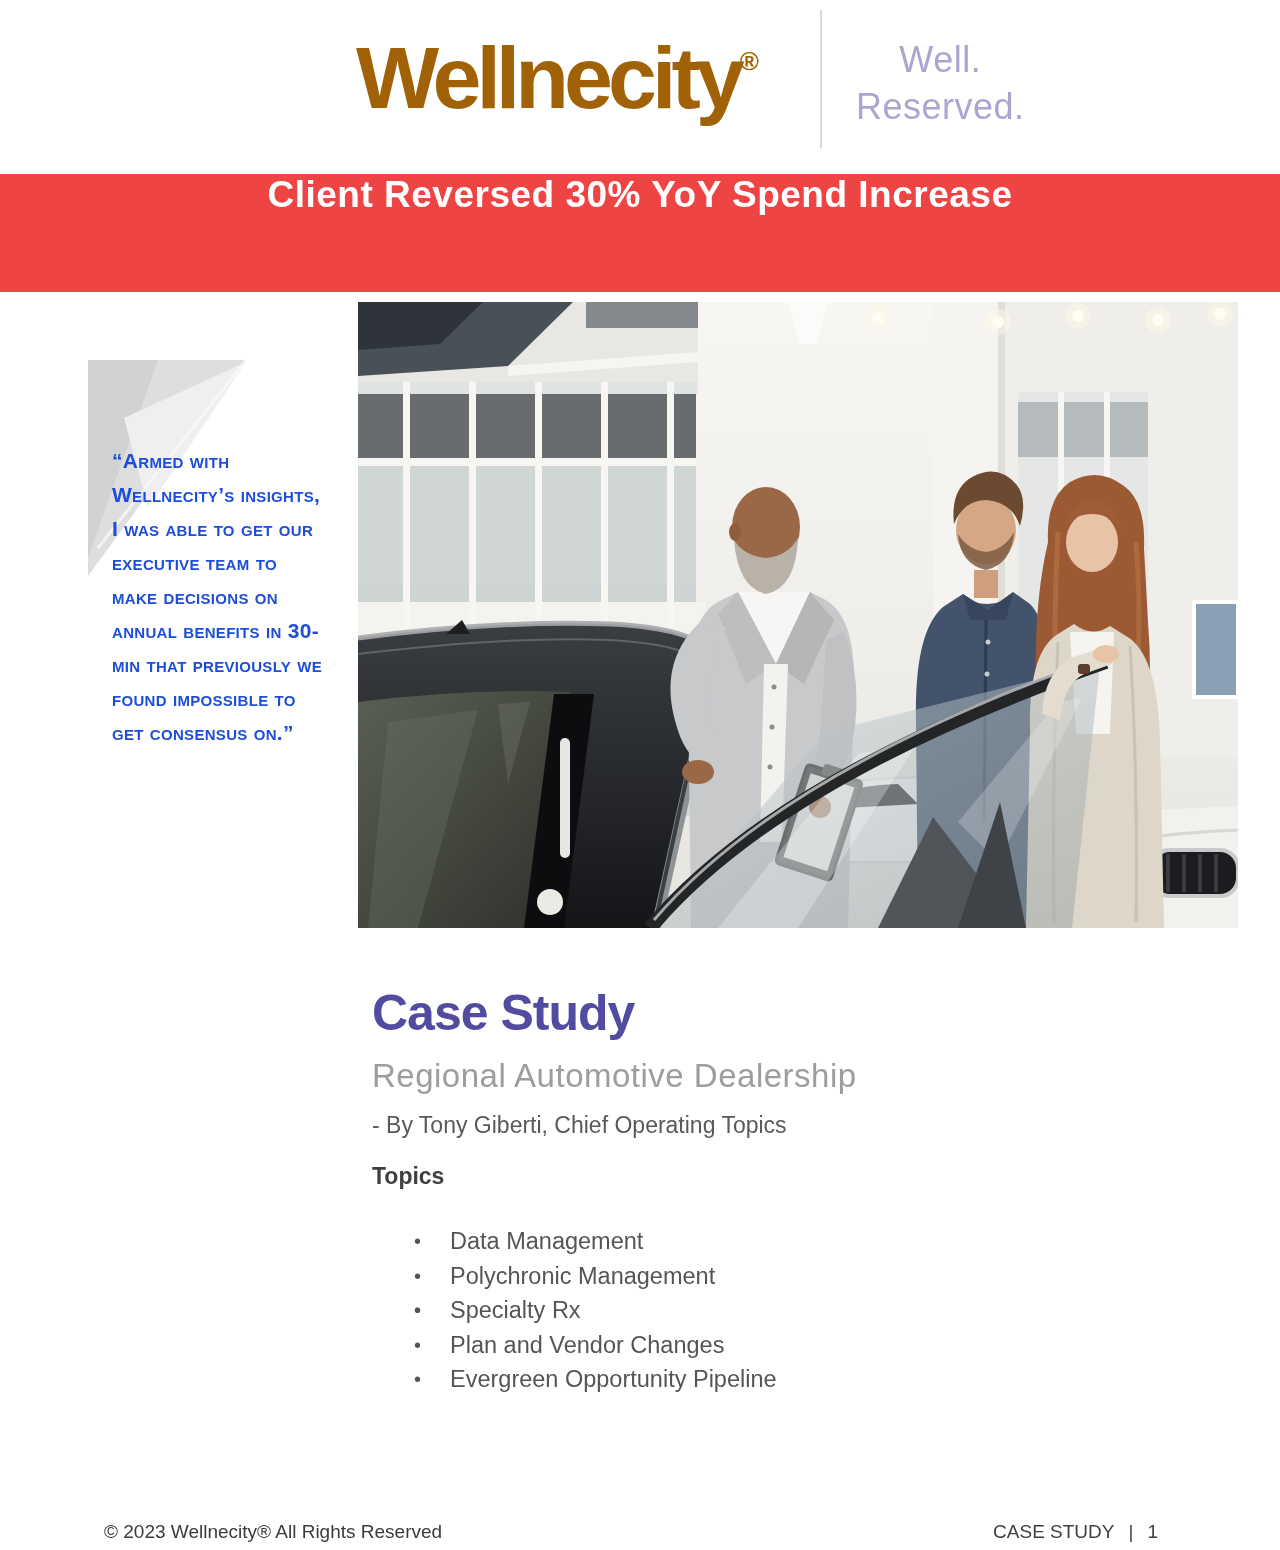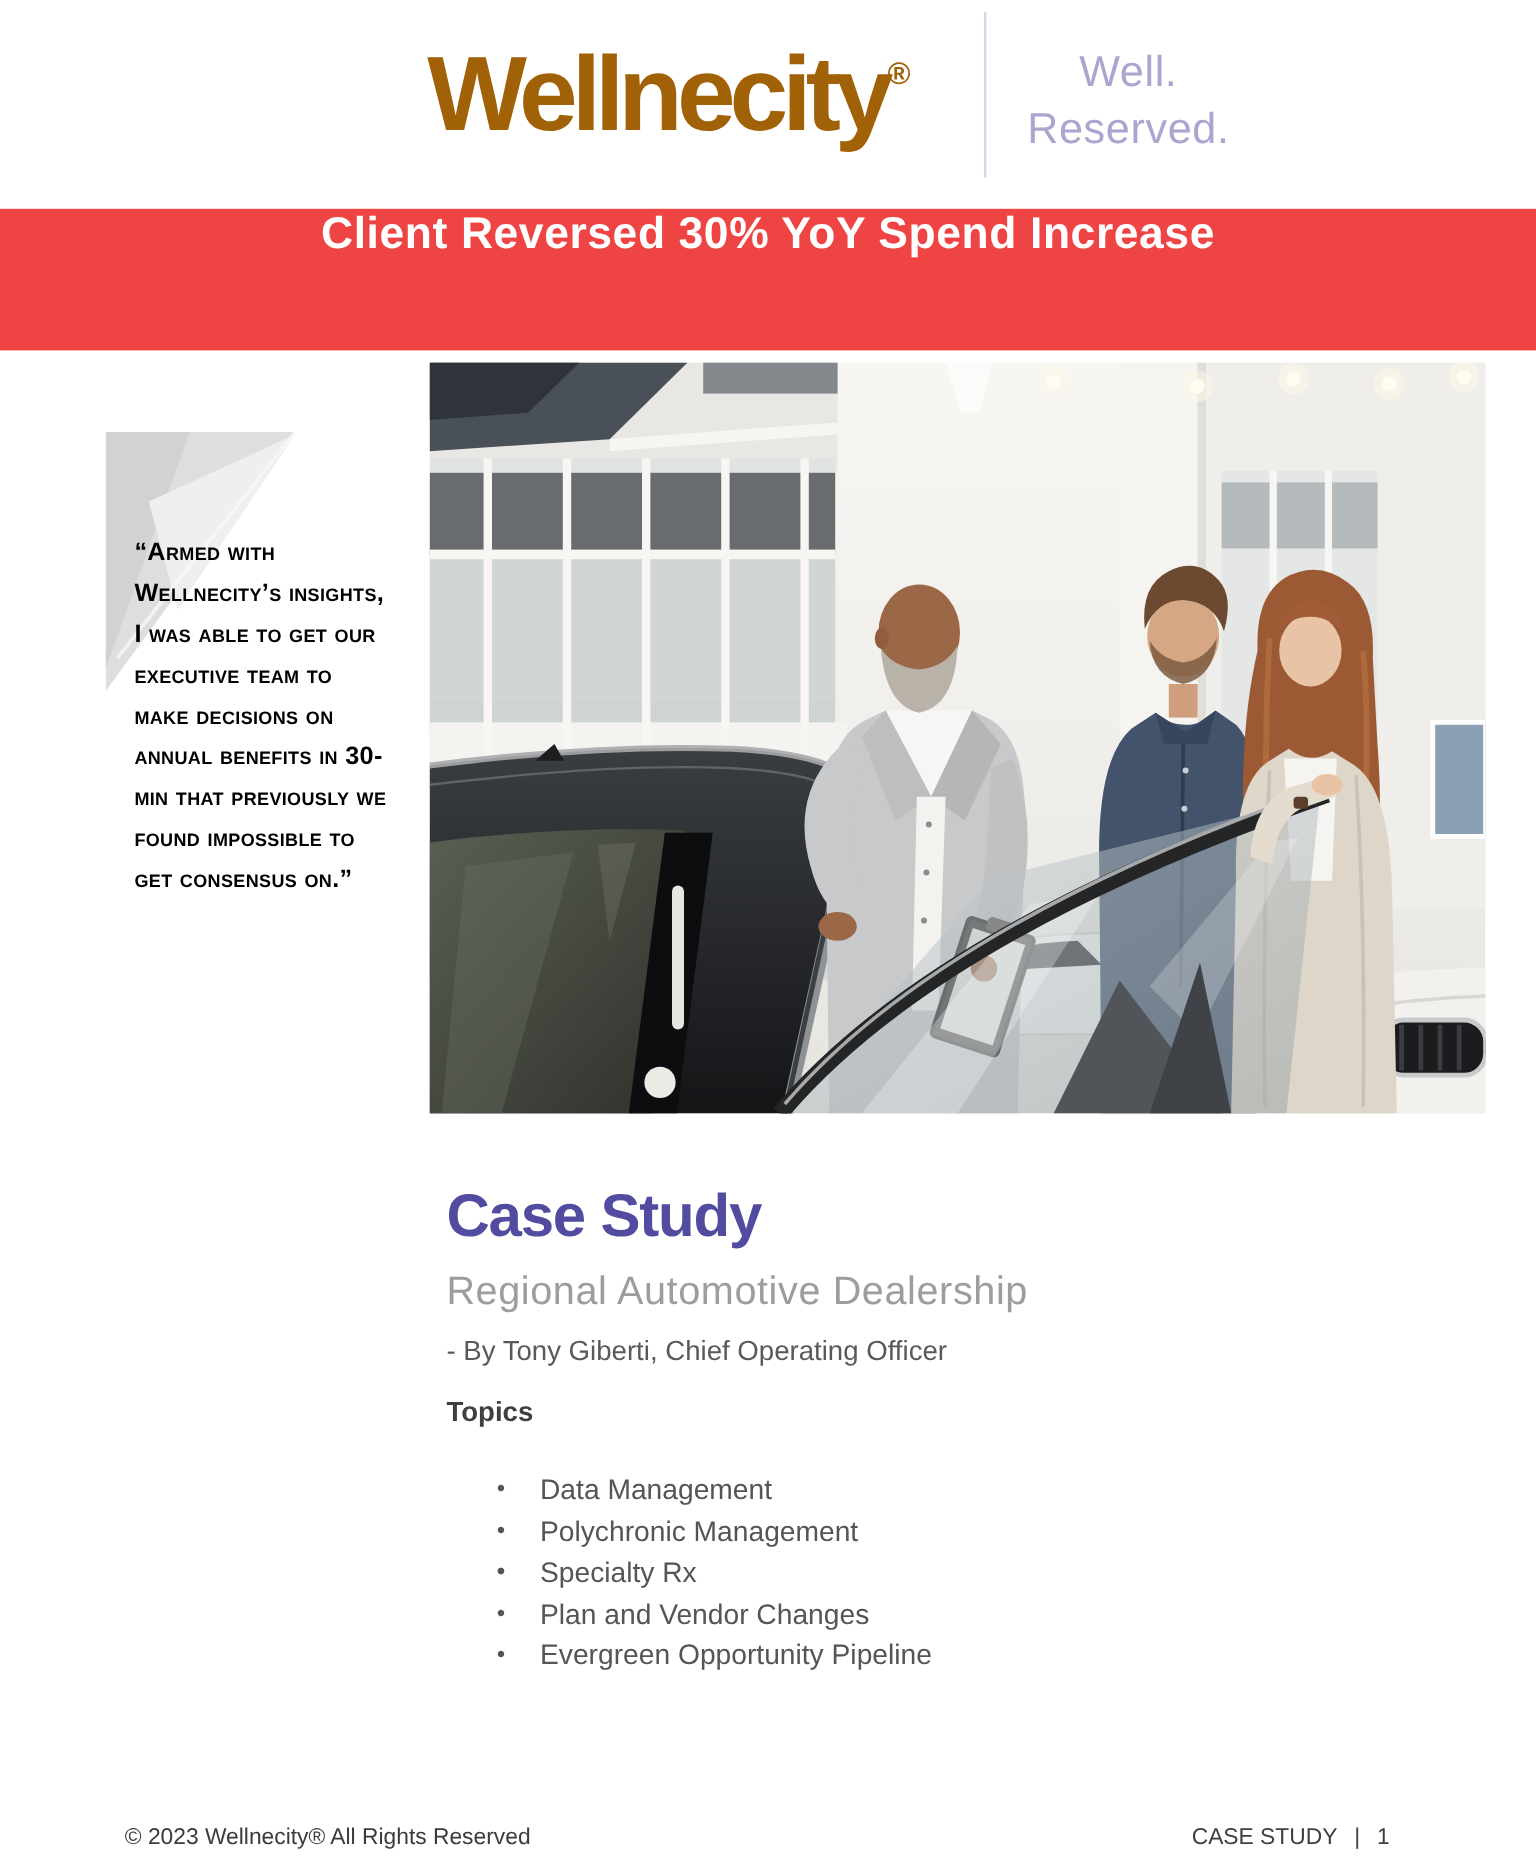--- a/index.html
+++ b/index.html
@@ -15,21 +15,21 @@
            color:#ABA6D0;letter-spacing:0.5px;text-align:center;}
 
   
   .banner{position:absolute;left:0;top:158px;width:1280px;height:118px;background:#ef4444;
           display:flex;align-items:flex-start;justify-content:center;margin-top:16px;}
   .banner-text{color:#ffffff;font-size:37px;font-weight:bold;letter-spacing:0.5px;}
 
   
   .corner-decoration{position:absolute;left:88px;top:358px;}
   .quote{position:absolute;left:112px;top:444px;width:214px;font-size:21px;font-weight:bold;
-         line-height:34px;color:#000000;font-variant:small-caps;letter-spacing:0.3px;}
+         line-height:34px;color:#1d4ed8;font-variant:small-caps;letter-spacing:0.3px;}
 
   
   .photo{position:absolute;left:358px;top:302px;width:880px;height:626px;overflow:hidden;}
 
   
   .title{position:absolute;left:372px;top:984px;font-size:50px;font-weight:bold;
          color:#524CA1;letter-spacing:-1px;}
   .subtitle{position:absolute;left:372px;top:1057px;font-size:33px;color:#9D9D9D;letter-spacing:0.5px;}
   .byline{position:absolute;left:372px;top:1112px;font-size:23px;color:#595959;}
   .topics-heading{position:absolute;left:372px;top:1163px;font-size:23px;font-weight:bold;color:#3F3F3F;}
@@ -235,21 +235,21 @@
 
     <g>
       <path d="M684,412 Q686,372 712,356 L744,346 Q758,348 754,362 L726,372 Q706,382 702,418 Z" fill="#e3dccf"></path>
       <rect x="720" y="362" width="12" height="10" rx="3" fill="#5b3f2c"></rect>
       <ellipse cx="748" cy="352" rx="13" ry="9" fill="#e9c3a6"></ellipse>
     </g>
   </svg>
 
   <div class="title">Case Study</div>
   <div class="subtitle">Regional Automotive Dealership</div>
-  <div class="byline">- By Tony Giberti, Chief Operating Officer</div>
+  <div class="byline">- By Tony Giberti, Chief Operating Topics</div>
   <div class="topics-heading">Topics</div>
 
   <ul class="topics-list">
 
       <li><span class="bullet">•</span><span>Data Management</span></li>
 
       <li><span class="bullet">•</span><span>Polychronic Management</span></li>
 
       <li><span class="bullet">•</span></li>
 

